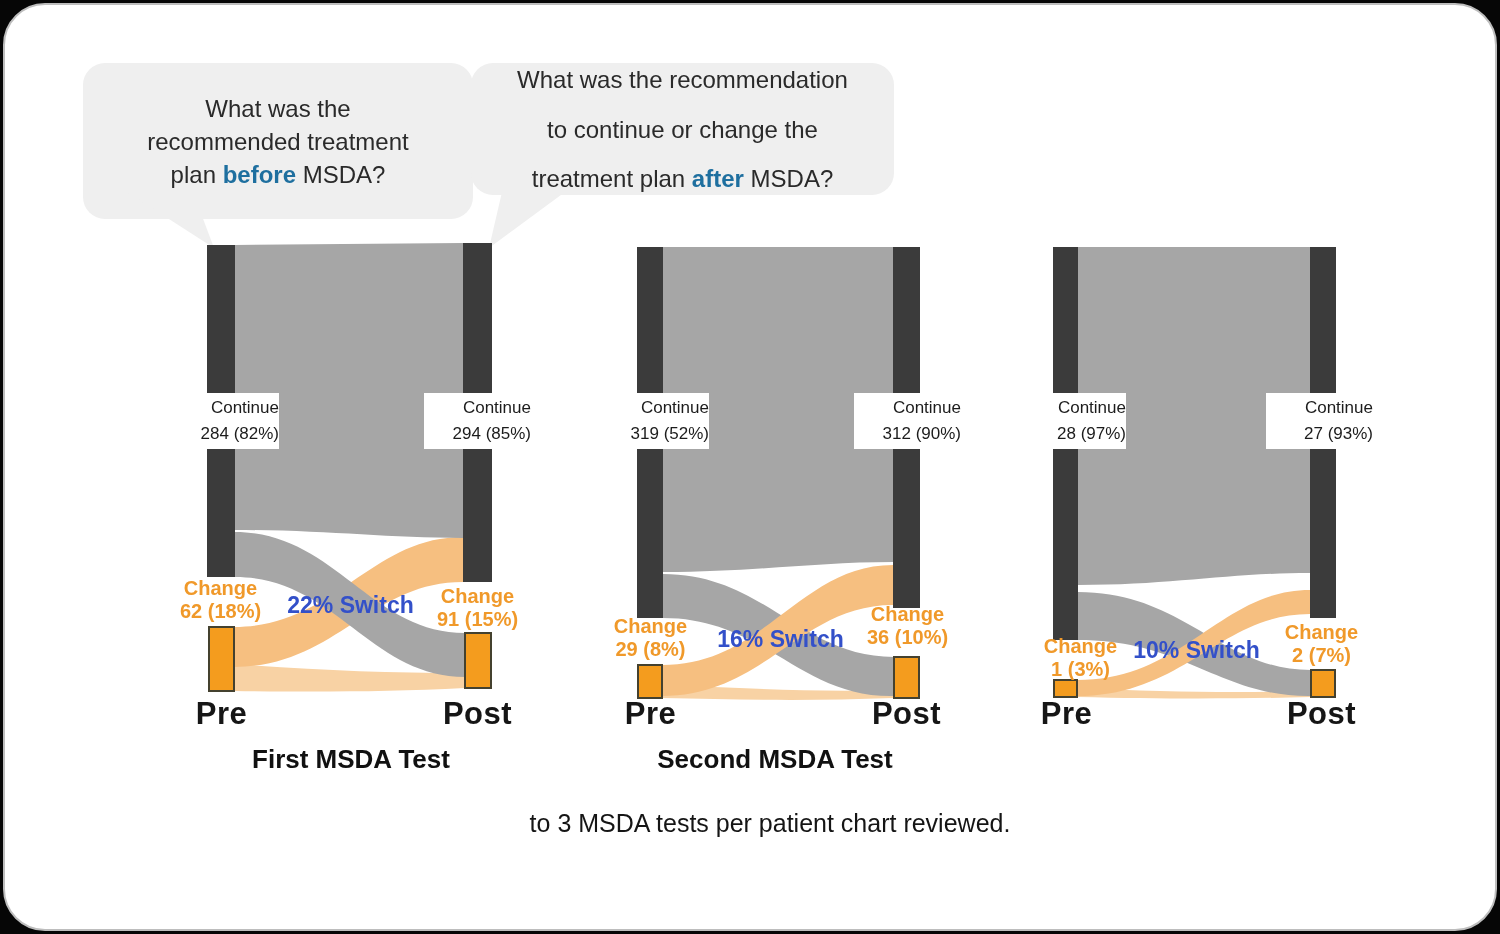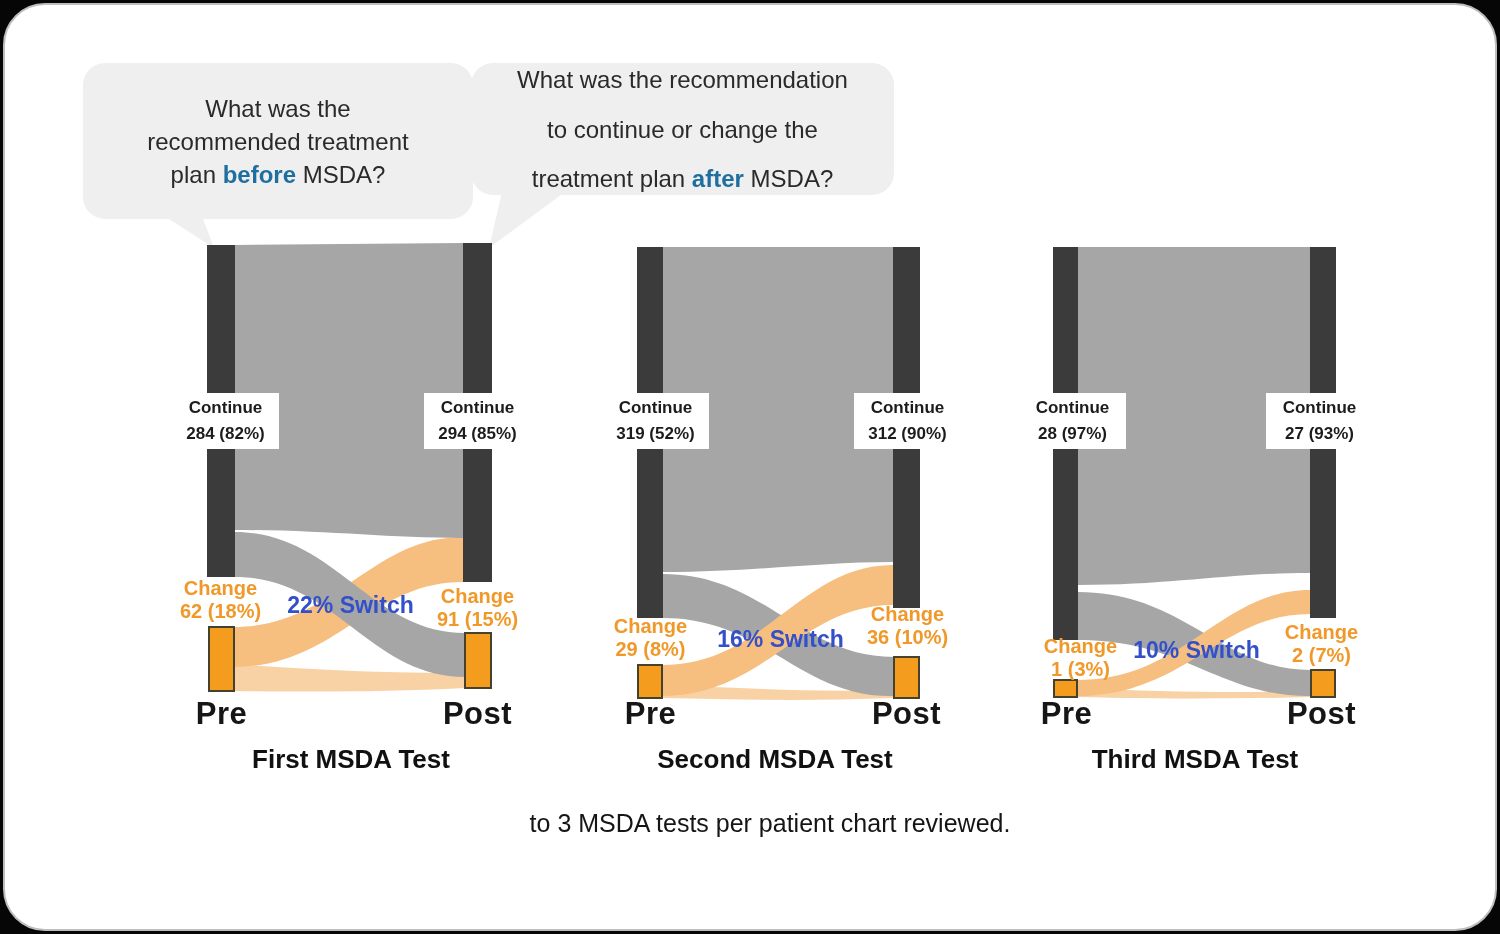--- a/index.html
+++ b/index.html
@@ -13,22 +13,22 @@
     display:flex; flex-direction:column; justify-content:center; align-items:center;
     font-size:24px; line-height:33px; color:#2a2a2a; text-align:center;
   }
   .bubble .hl { font-weight:700; color:#1e6f9f; }
   .tail { position:absolute; }
 
   .sankey-svg { position:absolute; }
 
   .lbl { position:absolute; text-align:center; }
   .continue-box {
-    background:#ffffff; color:#1c1c1c; font-weight:700;
-    font-size:17px; line-height:26px; padding:2px 0;
+    background:#ffffff; color:#1c1c1c; font-weight:400;
+    font-size:17px; line-height:26px; padding:2px 0;text-align:right;
   }
   .change-lbl { color:#f0992a; font-weight:700; font-size:20px; line-height:23px; }
   .switch-lbl { color:#3350c9; font-weight:700; font-size:23px; line-height:26px; }
   .axis-lbl   { color:#161616; font-weight:700; font-size:31px; letter-spacing:0.5px; }
   .dtitle     { color:#111111; font-weight:700; font-size:26px; }
   .caption    { position:absolute; text-align:center; color:#151515; font-size:25px; line-height:36px; }
 </style>
 </head>
 <body>
 
@@ -137,20 +137,19 @@
       <div>Change</div>
       <div>1 (3%)</div>
     </div>
     <div class="lbl change-lbl" style="left:1264px; top:616px; width:105px;">
       <div>Change</div>
       <div>2 (7%)</div>
     </div>
     <div class="lbl switch-lbl" style="left:1104px; top:632px; width:175px;">10% Switch</div>
     <div class="lbl axis-lbl" style="left:1009px; top:691px; width:105px;">Pre</div>
     <div class="lbl axis-lbl" style="left:1264px; top:691px; width:105px;">Post</div>
-    <div class="lbl dtitle" style="left:1040px; top:739px; width:300px;">Third MSDA Test</div>
 
     <div class="caption" style="left:250px; top:800px; width:1030px;">
       <div>to 3 MSDA tests per patient chart reviewed.</div>
     </div>
 
   </div>
 </div>
 
 </body></html>

